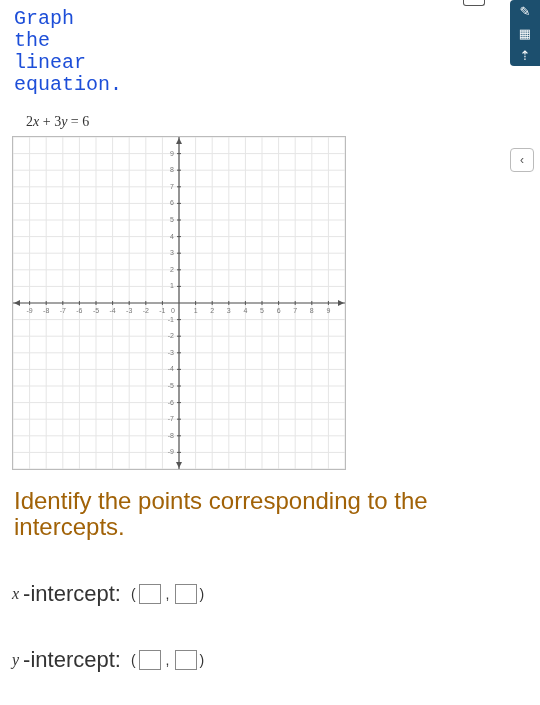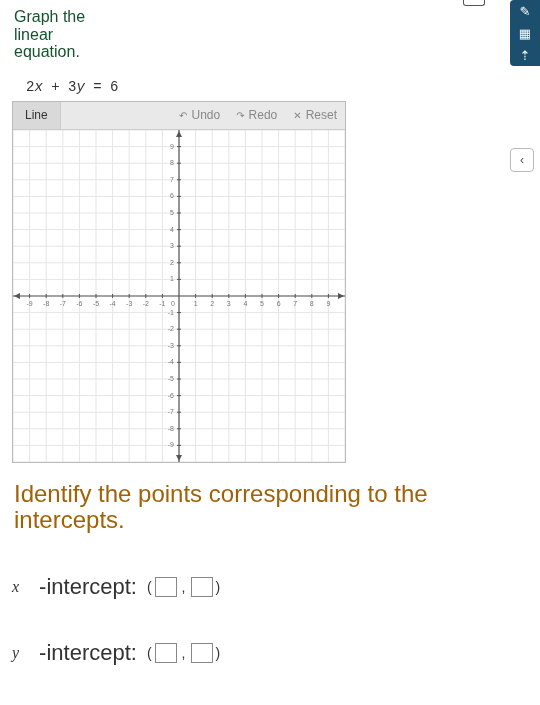--- a/index.html
+++ b/index.html
@@ -5,29 +5,30 @@
   * { box-sizing: border-box; margin: 0; padding: 0; }
   body {
     font-family: Arial, Helvetica, sans-serif;
     background: #fff;
     width: 540px;
     height: 705px;
     position: relative;
     overflow: hidden;
   }
   .prompt-title {
-    font-size: 16px;
+    font-size: 20px;
     font-weight: 400;
-    color: #14532d;
+    color: #1d4ed8;
     padding: 8px 0 0 14px;
     line-height: 1.1;
     max-width: 120px;
+    font-family: Liberation Mono, monospace;
   }
   .equation {
-    font-family: Liberation Mono, monospace;
+    font-family: Liberation Serif, serif;
     font-size: 14px;
     font-style: italic;
     color: #333;
     padding: 18px 0 0 26px;
   }
   .equation .num { font-style: normal; }
   .graph-wrap {
     margin: 6px 0 0 12px;
     width: 334px;
     border: 1px solid #bbb;
@@ -83,21 +84,21 @@
     font-size: 14px;
     color: #333;
   }
   .intercept-row .varlabel {
     font-family: 'Times New Roman', serif;
     font-style: italic;
     font-size: 16px;
   }
   .intercept-row .lab {
     font-size: 22px;
-    margin-left: 20px;
+    margin-left: 4px;
     margin-right: 10px;
   }
   .ibox {
     width: 22px;
     height: 20px;
     border: 1px solid #888;
     background: #fff;
     margin: 0 3px;
     font-size: 12px;
     text-align: center;
@@ -163,36 +164,20 @@
 
 <div class="collapse-tab">‹</div>
 
 <div class="prompt-title">Graph the linear equation.</div>
 
 <div class="equation">
   <span class="num">2</span><span>x</span><span class="num"> + </span><span class="num">3</span><span>y</span><span class="num"> = </span><span class="num">6</span>
 </div>
 
 <div class="graph-wrap">
-  <div class="graph-toolbar">
-    <div class="tool-btn">Line</div>
-    <div class="spacer"></div>
-    <div class="action-btn">
-      <span class="ic">↶</span>
-      <span>Undo</span>
-    </div>
-    <div class="action-btn">
-      <span class="ic">↷</span>
-      <span>Redo</span>
-    </div>
-    <div class="action-btn">
-      <span class="ic">✕</span>
-      <span>Reset</span>
-    </div>
-  </div>
   <div class="plot-area">
     <svg id="plot-svg" width="332" height="332">
         <line x1="0" y1="0" x2="0" y2="332" stroke="#e5e5e5" stroke-width="1"></line>
         <line x1="16.6" y1="0" x2="16.6" y2="332" stroke="#e5e5e5" stroke-width="1"></line>
         <line x1="33.2" y1="0" x2="33.2" y2="332" stroke="#e5e5e5" stroke-width="1"></line>
         <line x1="49.8" y1="0" x2="49.8" y2="332" stroke="#e5e5e5" stroke-width="1"></line>
         <line x1="66.4" y1="0" x2="66.4" y2="332" stroke="#e5e5e5" stroke-width="1"></line>
         <line x1="83" y1="0" x2="83" y2="332" stroke="#e5e5e5" stroke-width="1"></line>
         <line x1="99.6" y1="0" x2="99.6" y2="332" stroke="#e5e5e5" stroke-width="1"></line>
         <line x1="116.19999999999999" y1="0" x2="116.19999999999999" y2="332" stroke="#e5e5e5" stroke-width="1"></line>

